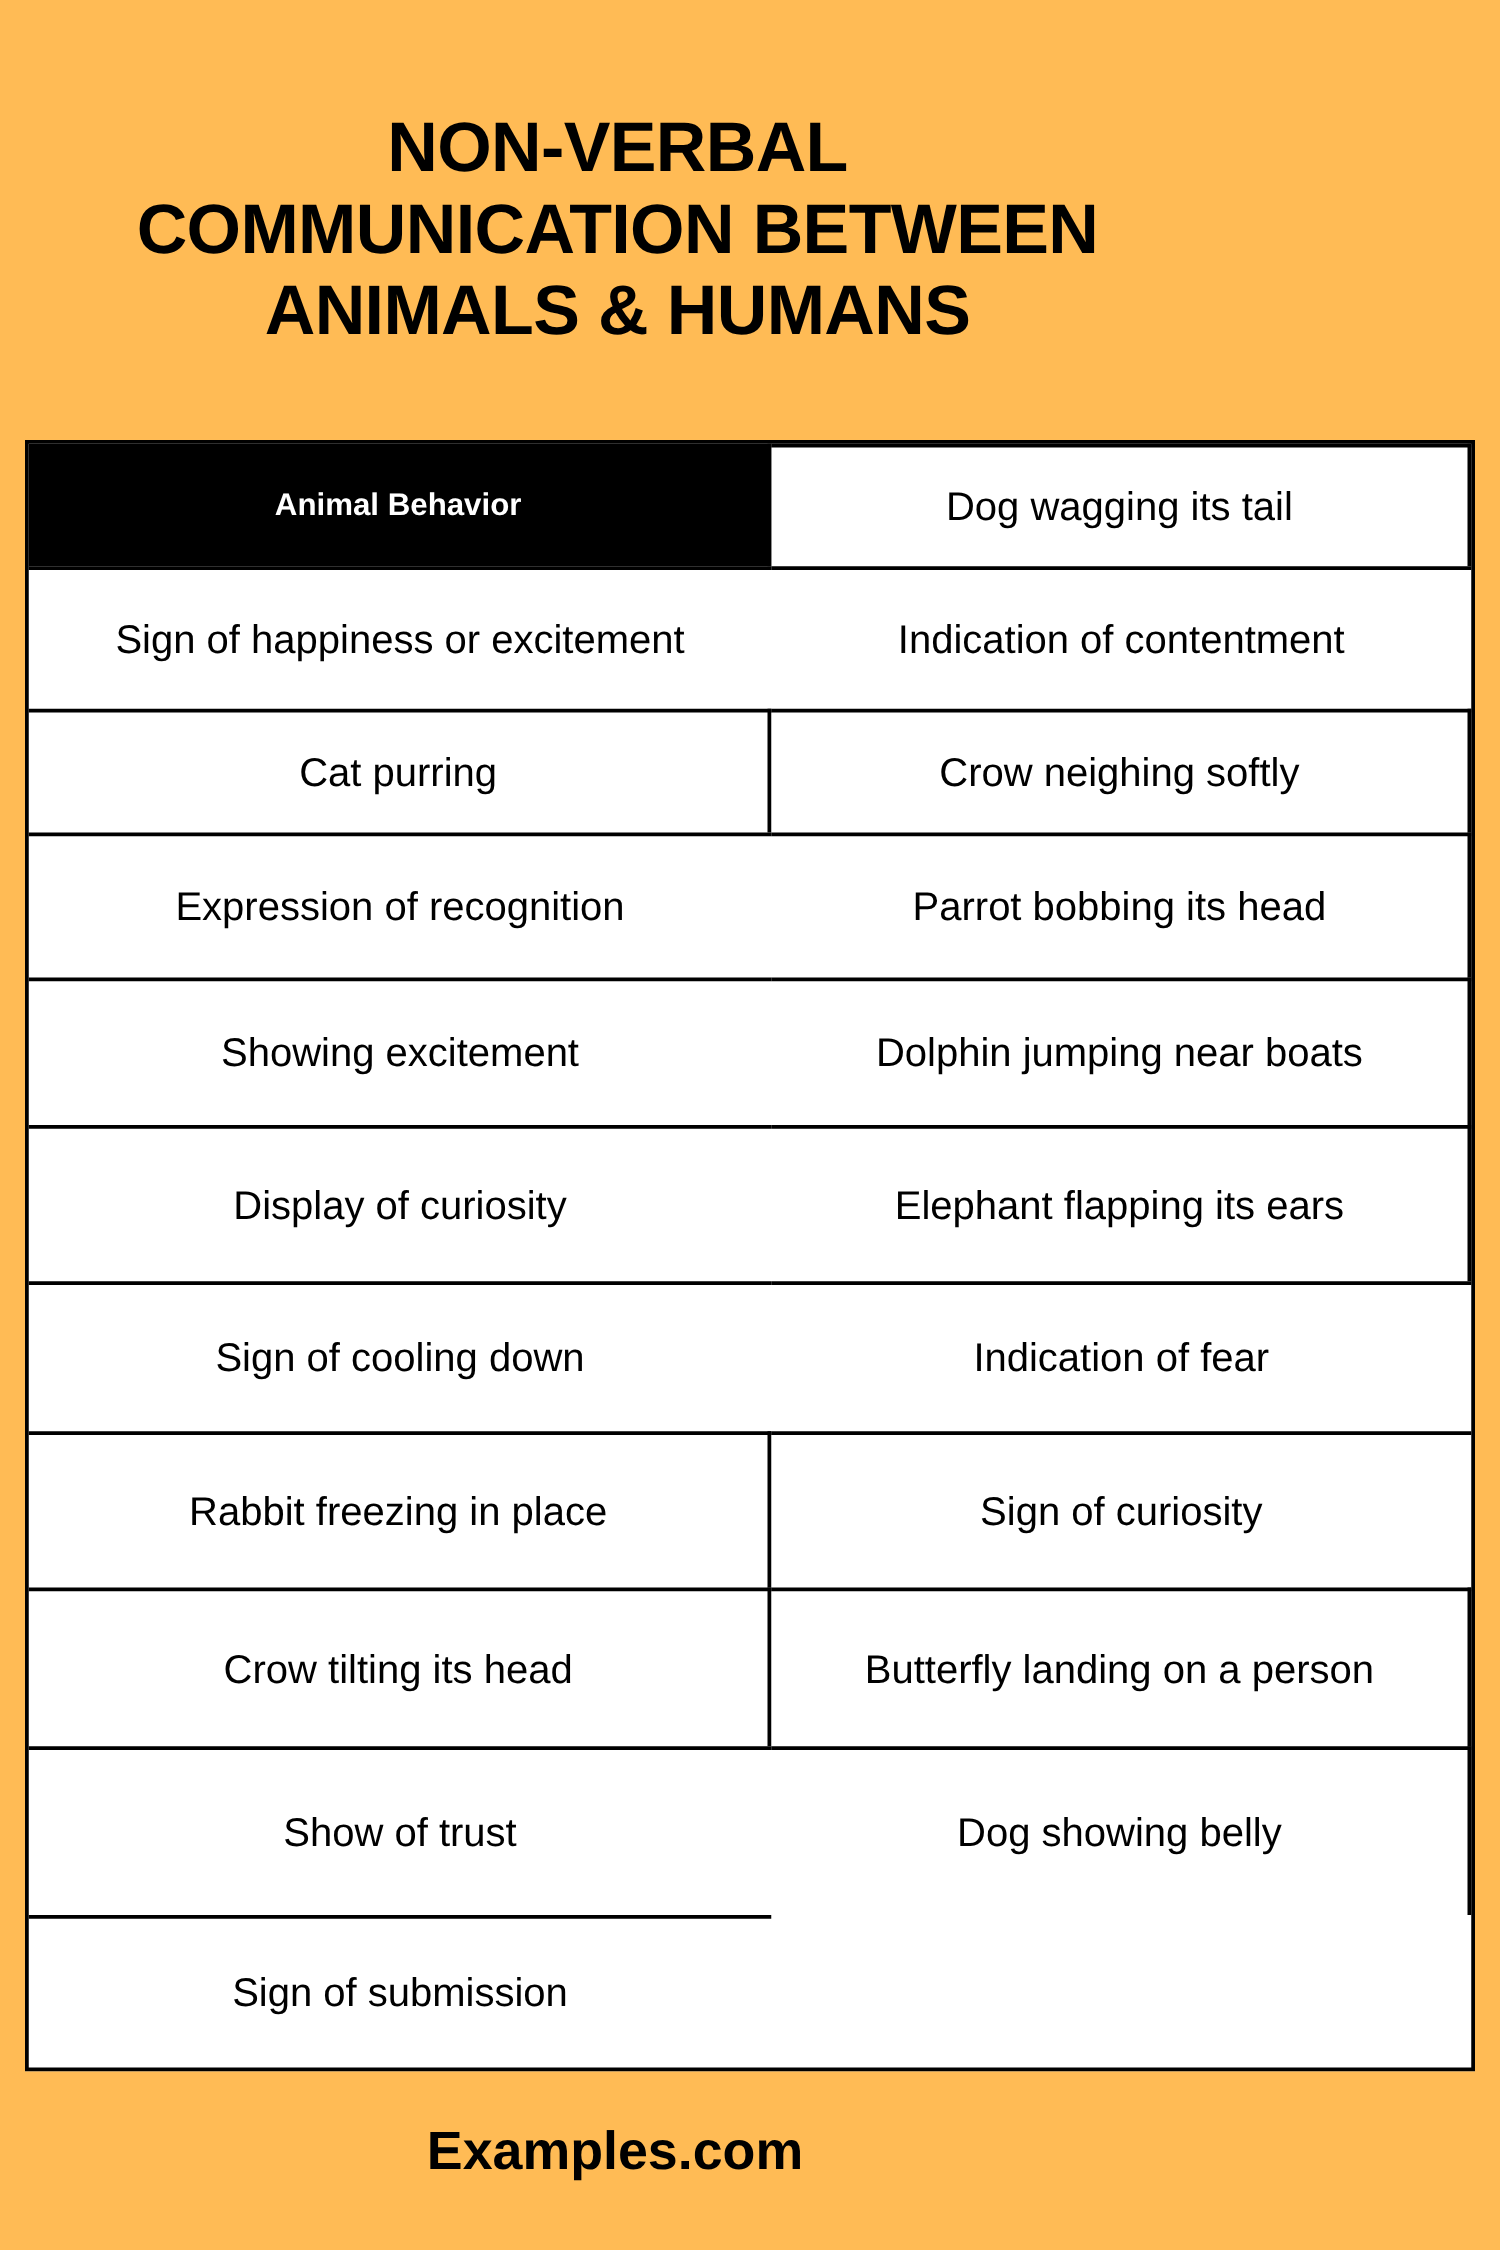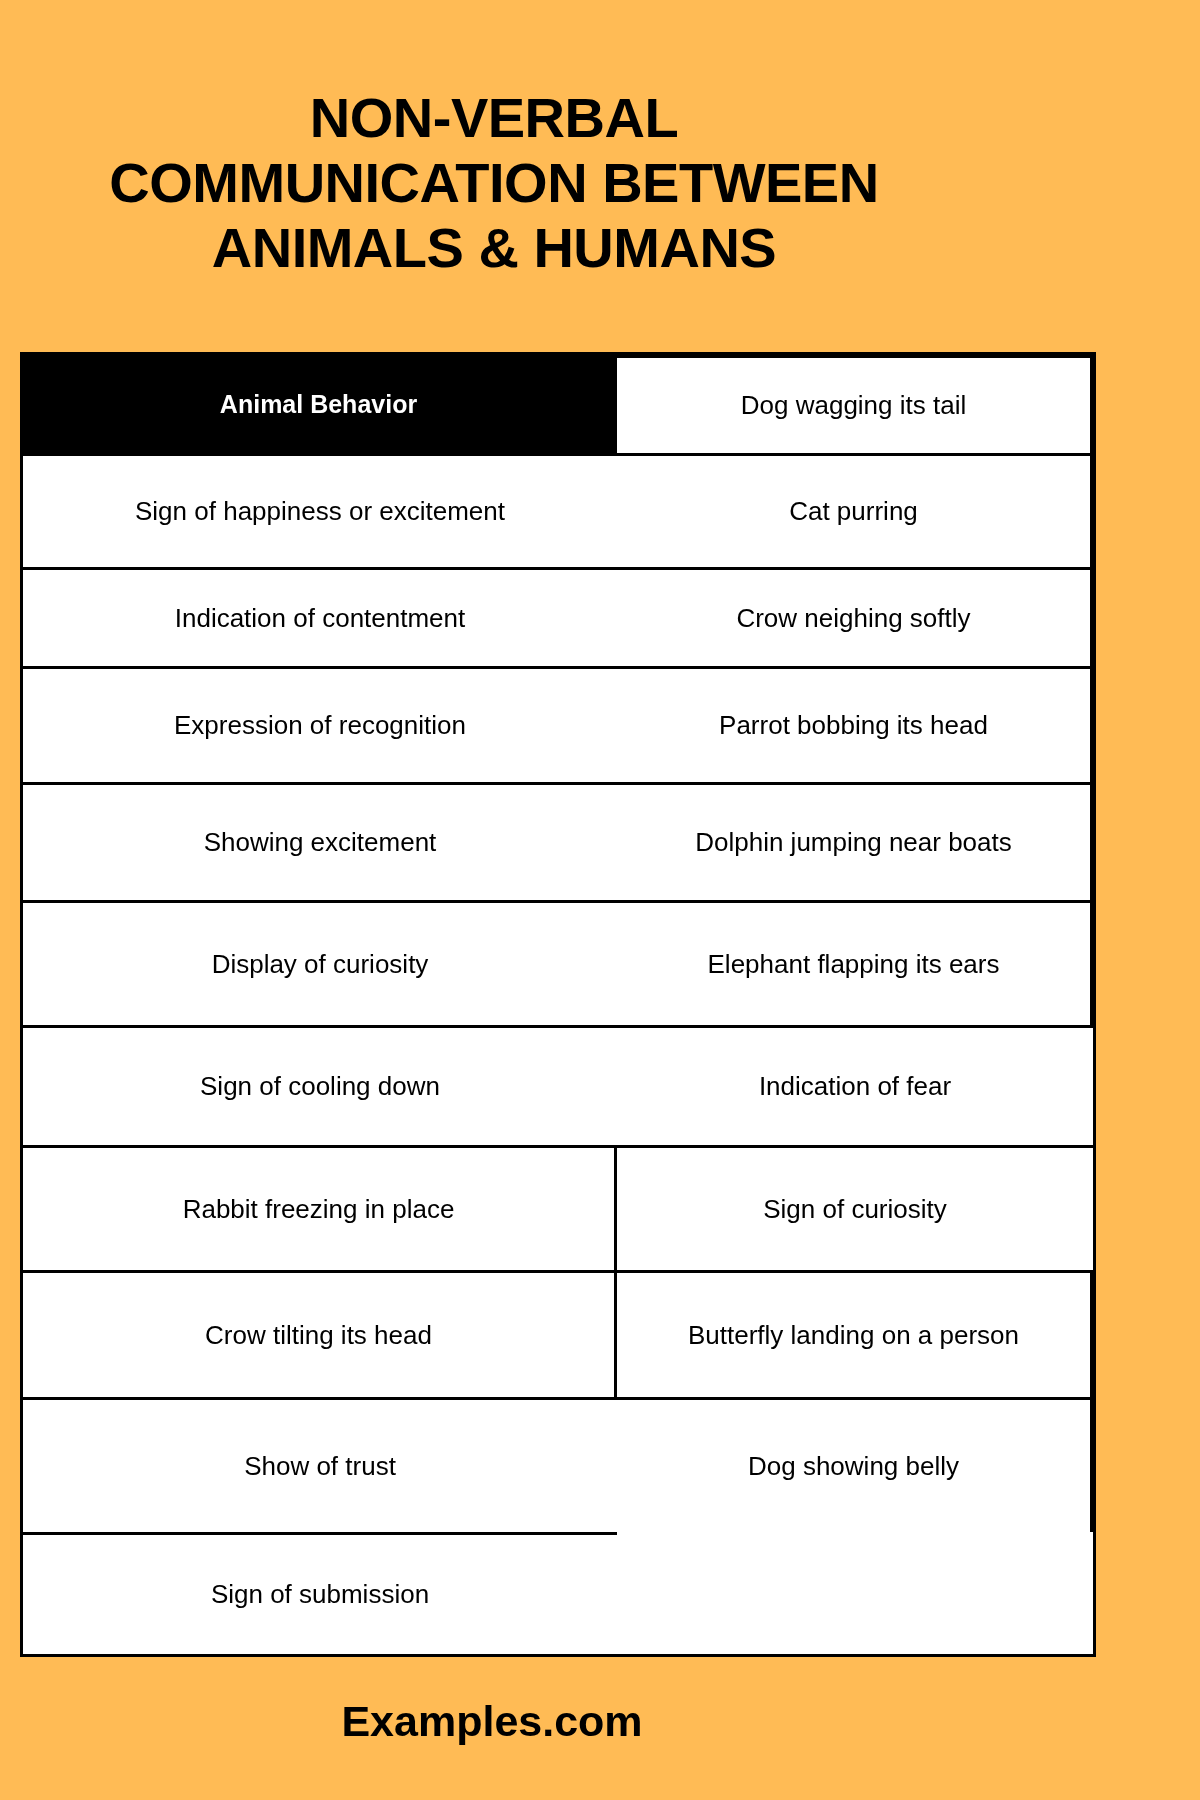--- a/index.html
+++ b/index.html
@@ -30,36 +30,36 @@
       margin: 0;
     }
     .title span {
       display: block;
       height: 65px;
     }
     .table {
       position: absolute;
       left: 20px;
       top: 352px;
-      width: 1076px;
+      width: 1160px;
       box-sizing: border-box;
       border: 3px solid #000;
       background: #fff;
       display: grid;
       grid-template-columns: 594px 1fr;
       grid-template-rows: 98px 114px 99px 116px 118px 125px 120px 125px 127px 135px 122px;
     }
     .cell {
       display: flex;
       align-items: center;
       justify-content: center;
       text-align: center;
       box-sizing: border-box;
       font-family: "Liberation Sans", sans-serif;
-      font-size: 26px;
+      font-size: 32px;
       color: #000;
       border-top: 3px solid #000;
     }
     .cell.left {
       border-right: 3px solid #000;
     }
     .cell.head {
       background: #000;
       color: #fff;
       font-weight: bold;
@@ -90,22 +90,22 @@
   <span>COMMUNICATION BETWEEN</span>
   <span>ANIMALS &amp; HUMANS</span>
 </h1>
 
 <div class="table">
   <div class="cell head left">Animal Behavior</div>
 
   <div class="cell left">Dog wagging its tail</div>
   <div class="cell">Sign of happiness or excitement</div>
 
+  <div class="cell">Indication of contentment</div>
   <div class="cell left">Cat purring</div>
-  <div class="cell">Indication of contentment</div>
 
   <div class="cell left">Crow neighing softly</div>
   <div class="cell">Expression of recognition</div>
 
   <div class="cell left">Parrot bobbing its head</div>
   <div class="cell">Showing excitement</div>
 
   <div class="cell left">Dolphin jumping near boats</div>
   <div class="cell">Display of curiosity</div>
 

